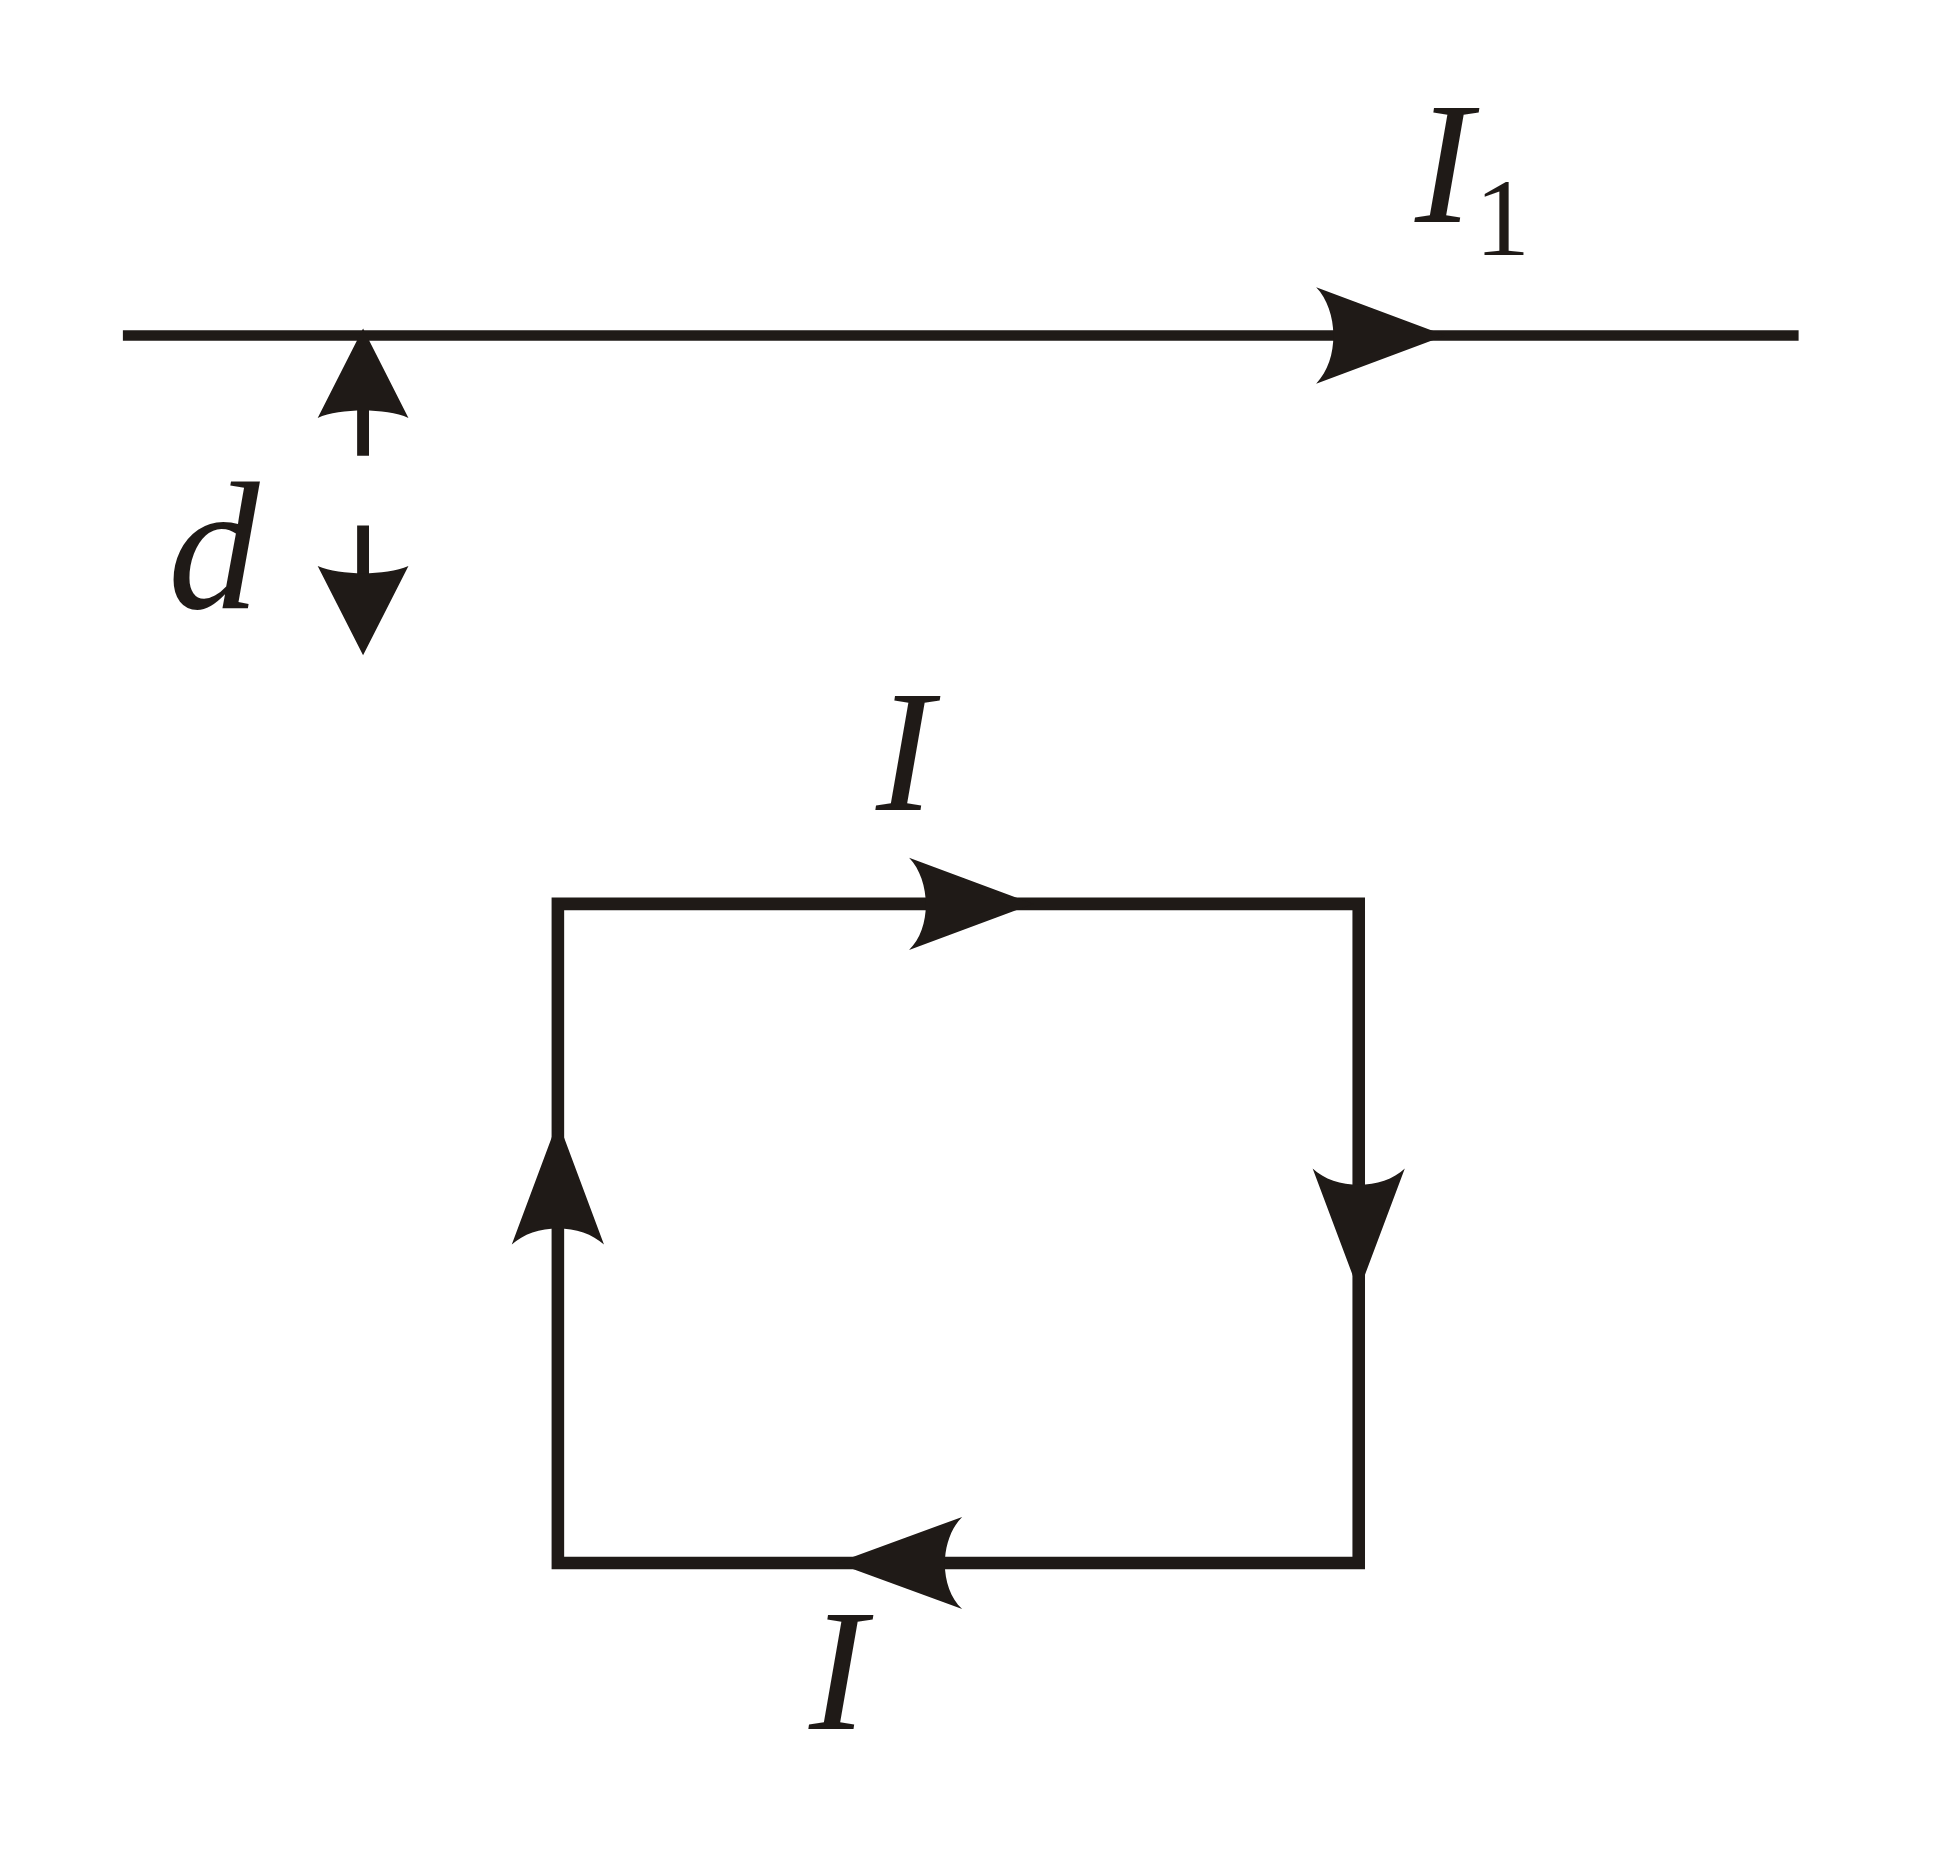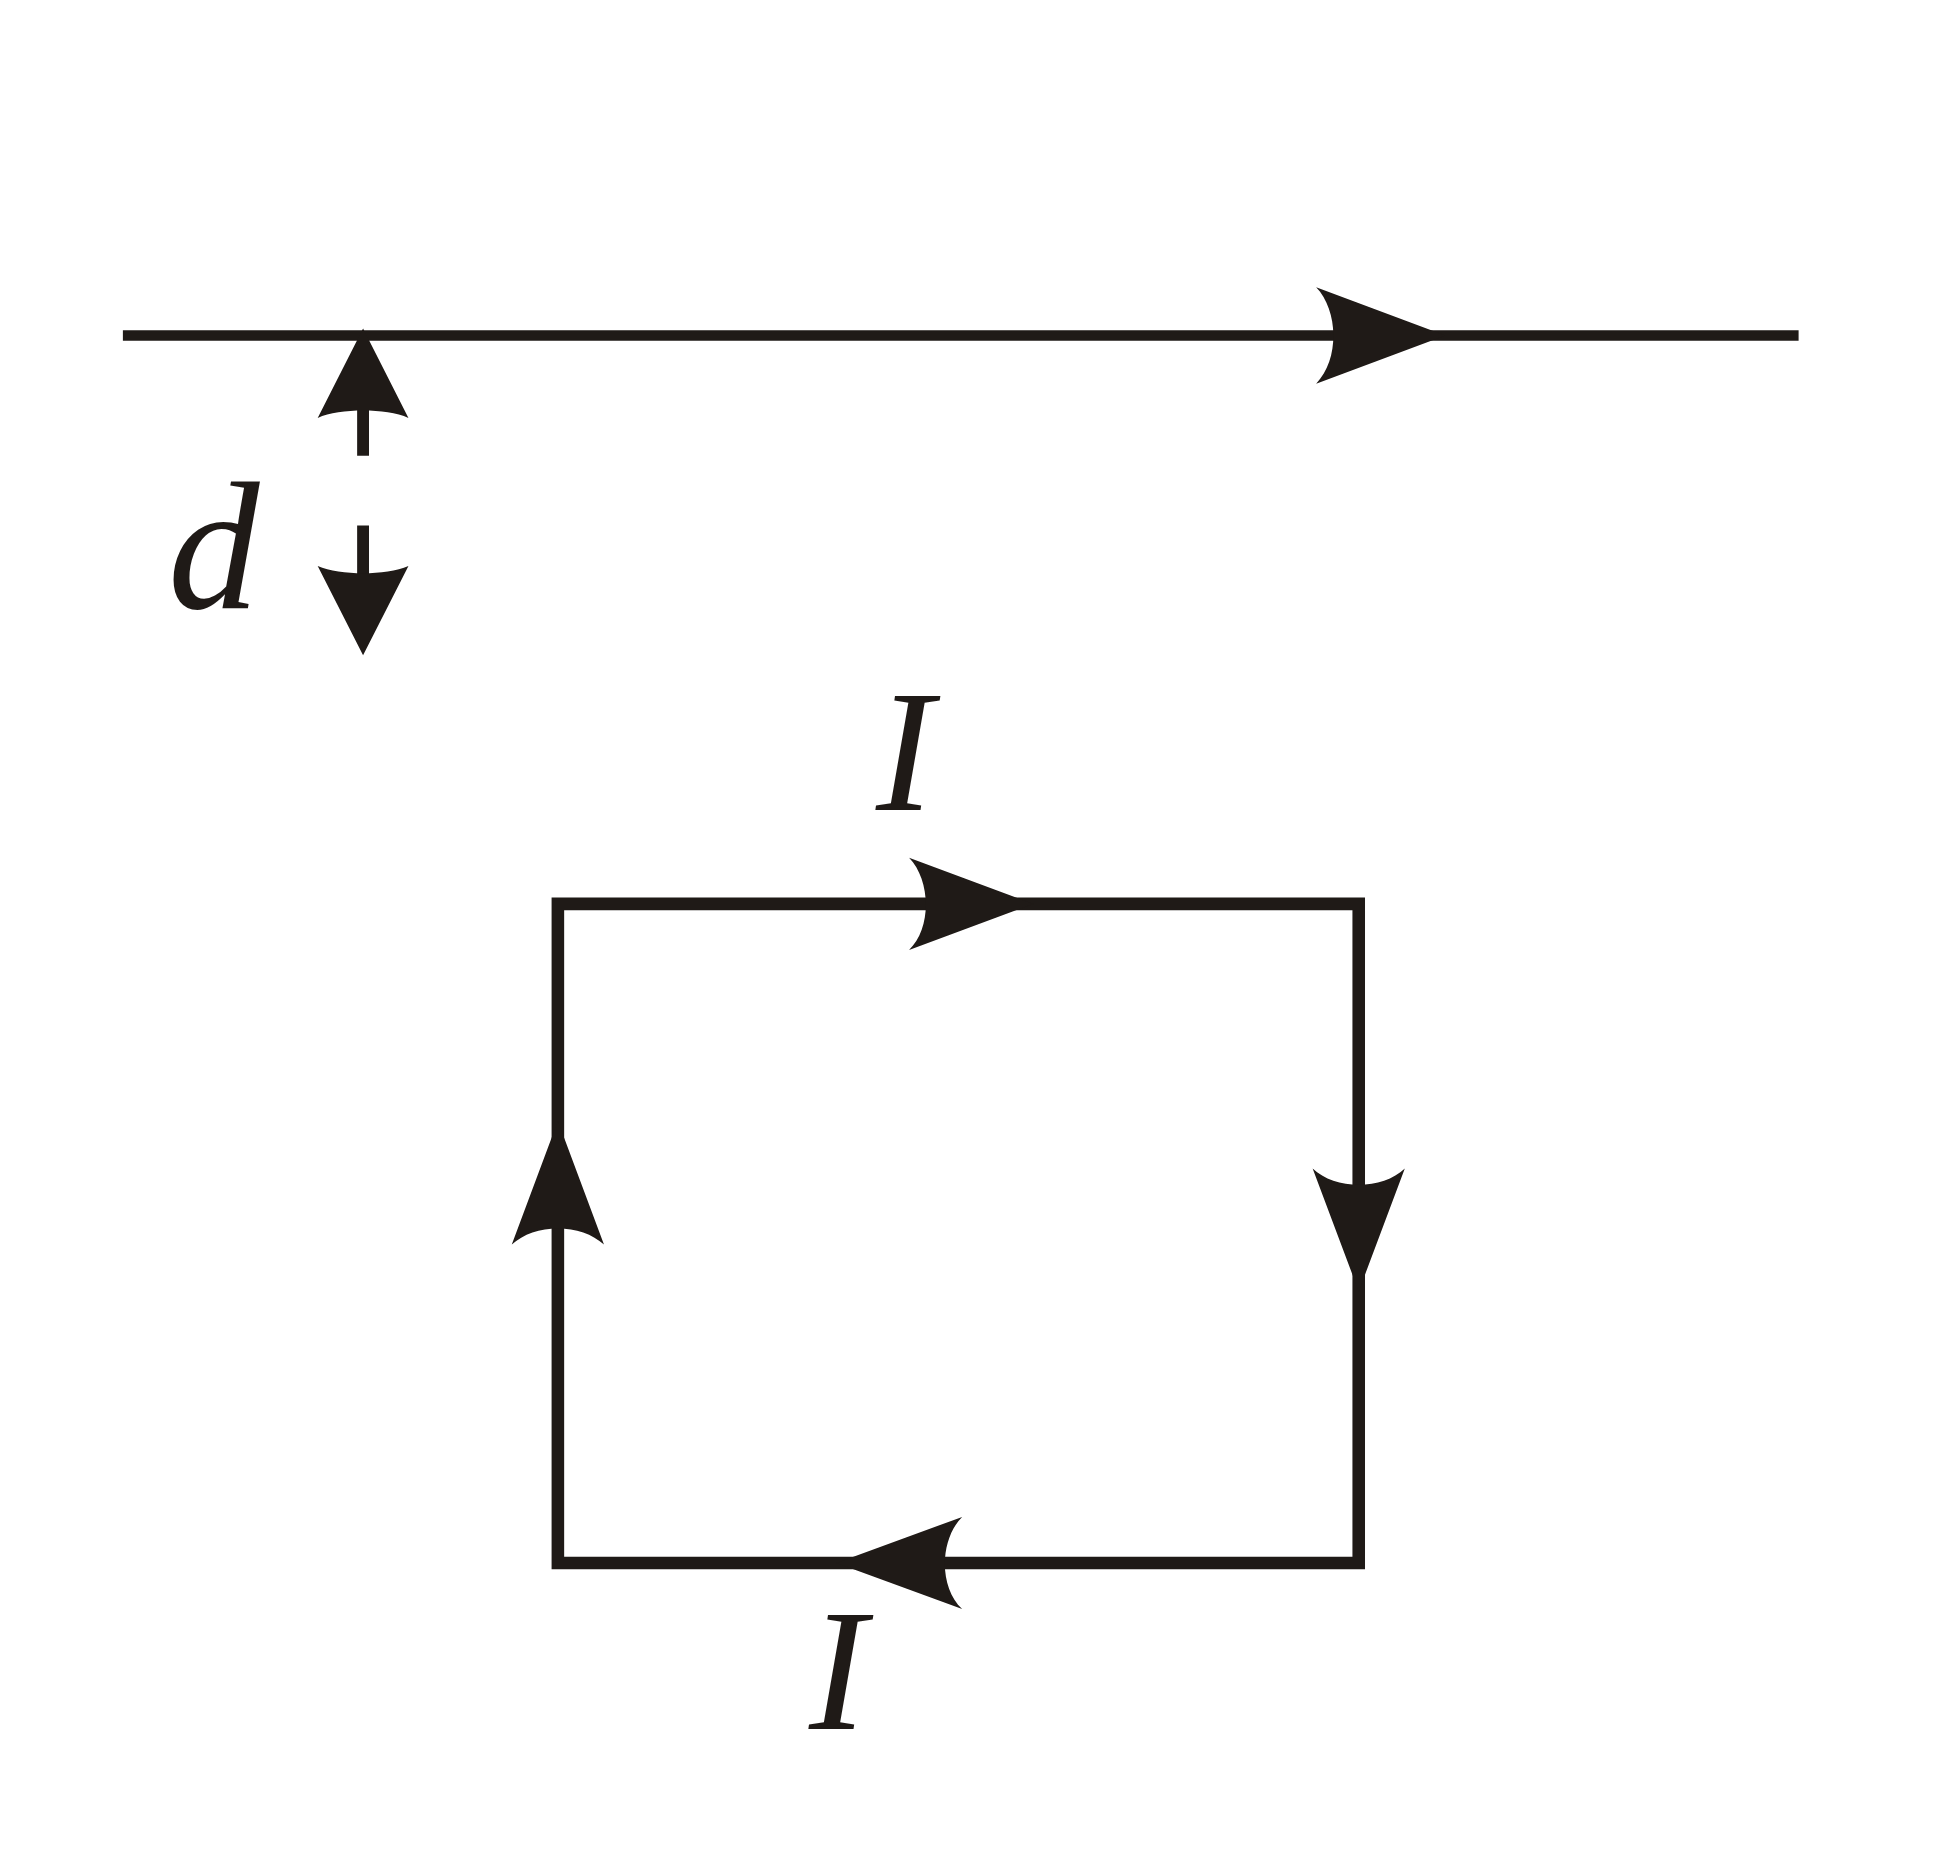--- a/index.html
+++ b/index.html
@@ -103,20 +103,21 @@
                Z" fill="#1F1A17"></path>
 
       <path d="M 799 1605
                L 733 1782
                C 765 1751 833 1751 865 1782
                Z" fill="#1F1A17"></path>
     </g>
 
   </svg>
 
+  <div class="math-label" id="label-i1"><span>I</span><span class="sub">1</span></div>
 
   <div class="math-label" id="label-d">d</div>
 
   <div class="math-label" id="label-i-top">I</div>
 
   <div class="math-label" id="label-i-bot">I</div>
 
 </div>
 
 

